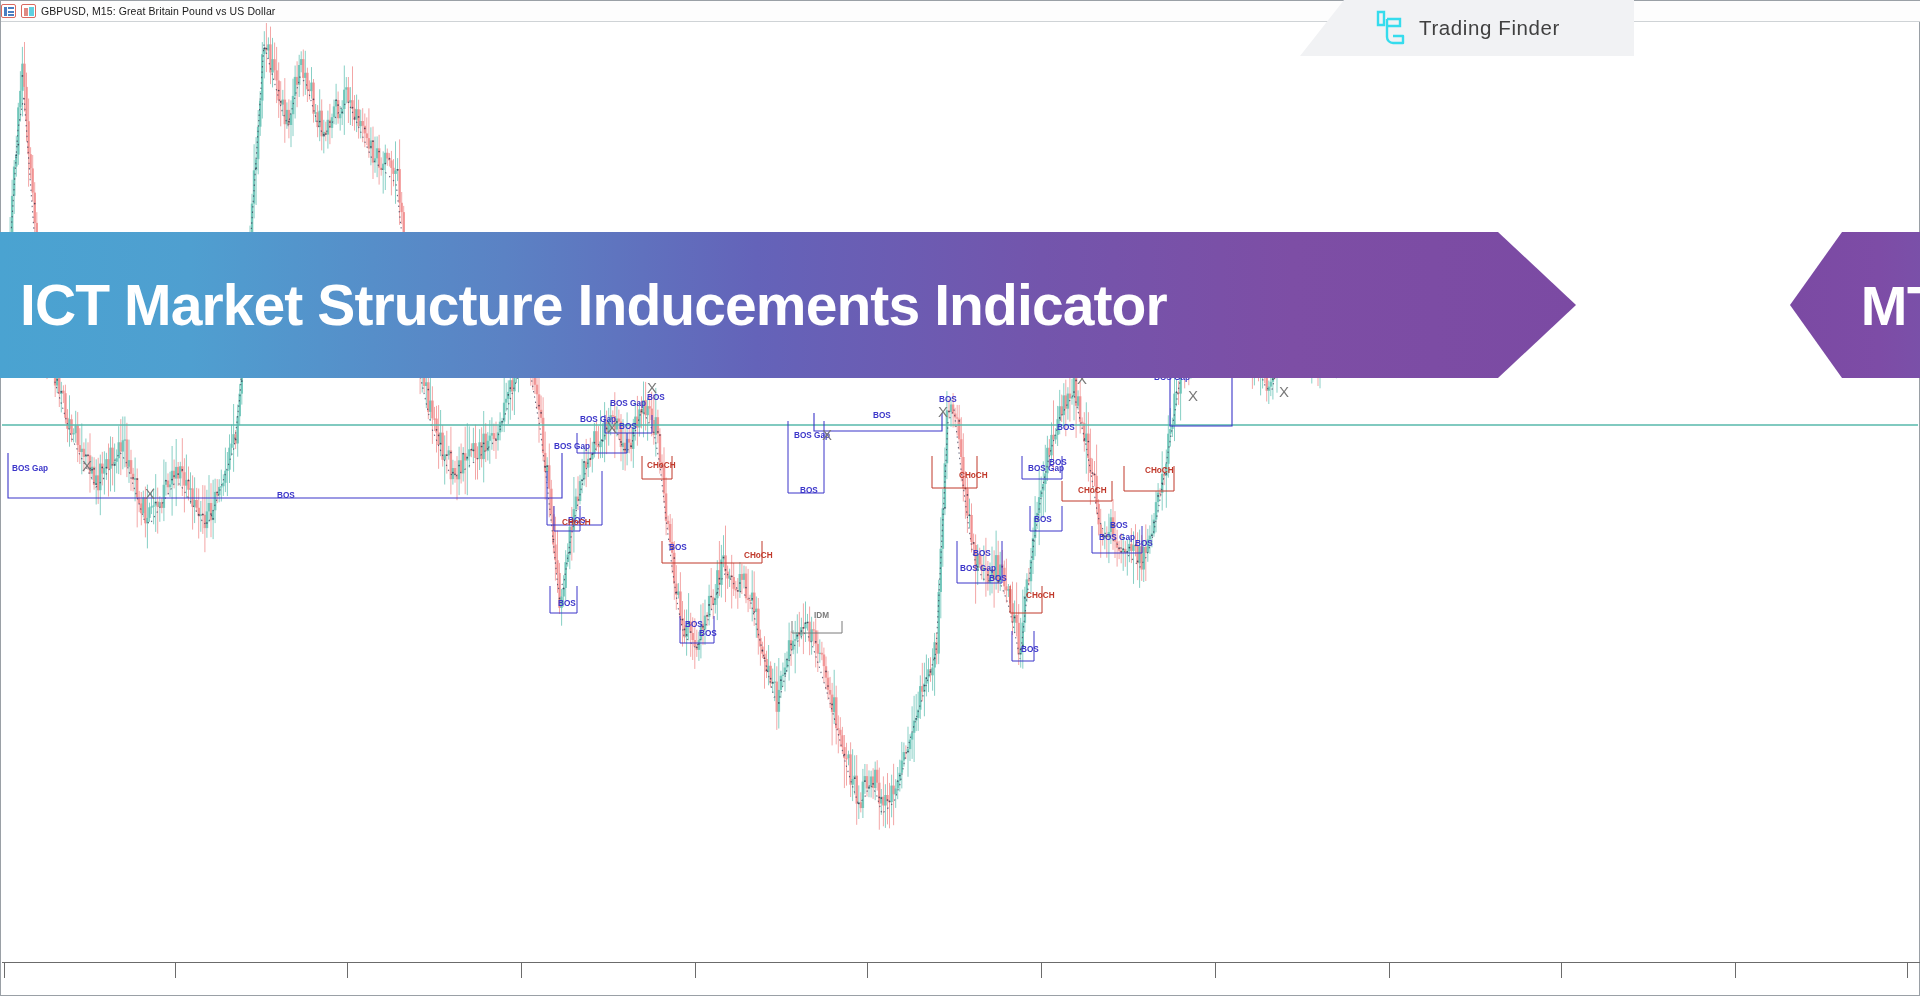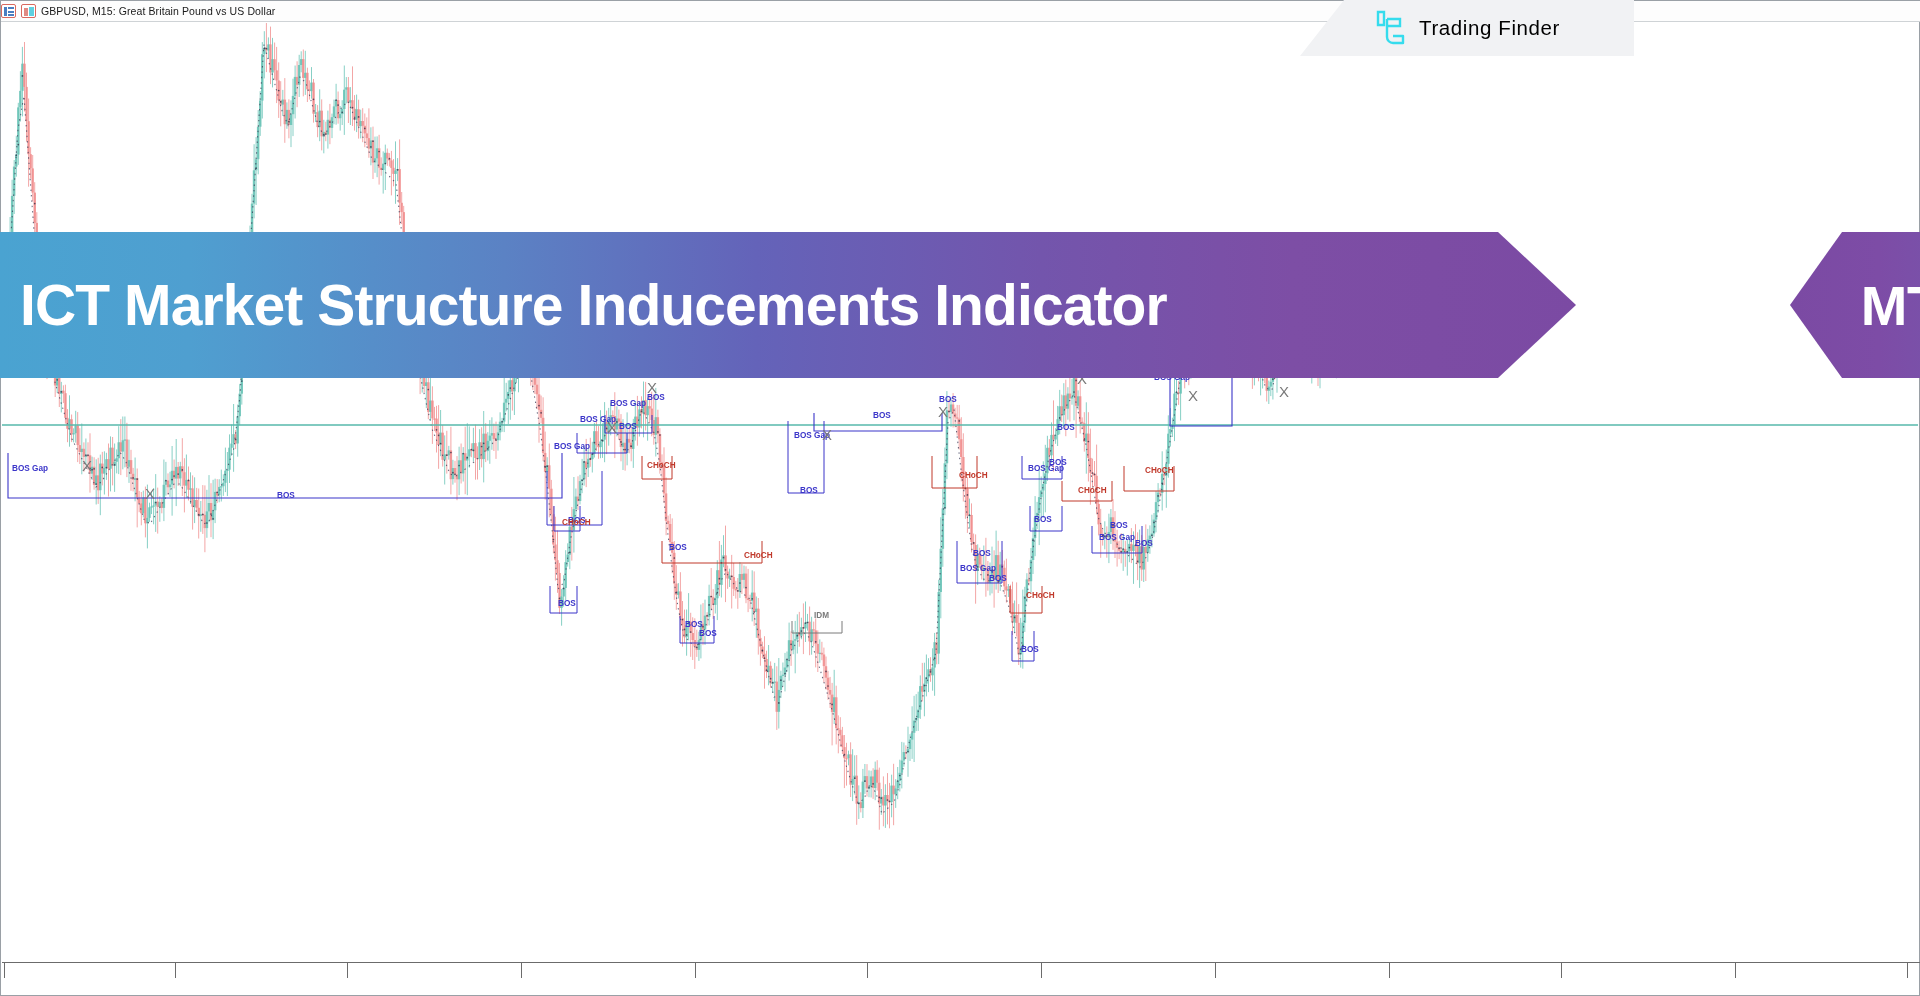--- a/index.html
+++ b/index.html
@@ -32,21 +32,21 @@
 
   
   #x-axis{ position:absolute; left:1px; bottom:32px; width:1918px; height:1px; background:#6b6b6b; }
   .x-tick{ position:absolute; bottom:17px; width:1px; height:15px; background:#6b6b6b; }
 
   
   #logo-plate{ position:absolute; right:286px; top:0; width:334px; height:56px;
      background:#f1f2f4; display:flex; align-items:center; justify-content:center;
      gap:11px; clip-path:polygon(44px 0,100% 0,100% 100%,0 100%); }
   #logo-mark{ width:34px; height:36px; position:relative; flex:0 0 auto; }
-  #logo-text{ font-size:20.5px; color:#000000; letter-spacing:.6px; }
+  #logo-text{ font-size:20.5px; color:#404040; letter-spacing:.6px; }
 
   
   #banner{ position:absolute; left:0; top:232px; width:1576px; height:146px;
      background:linear-gradient(90deg,#4aa3d1 0%,#4f9fd0 12%,#5b82c4 32%,#6463b9 48%,#7355ac 66%,#7d4ea5 82%,#7b4aa3 100%);
      clip-path:polygon(0 0, calc(100% - 78px) 0, 100% 50%, calc(100% - 78px) 100%, 0 100%);
      display:flex; align-items:center; }
   #banner-title{ color:#fff; font-size:57px; font-weight:700; letter-spacing:-.9px;
      padding-left:20px; white-space:nowrap; line-height:1; }
 
   

